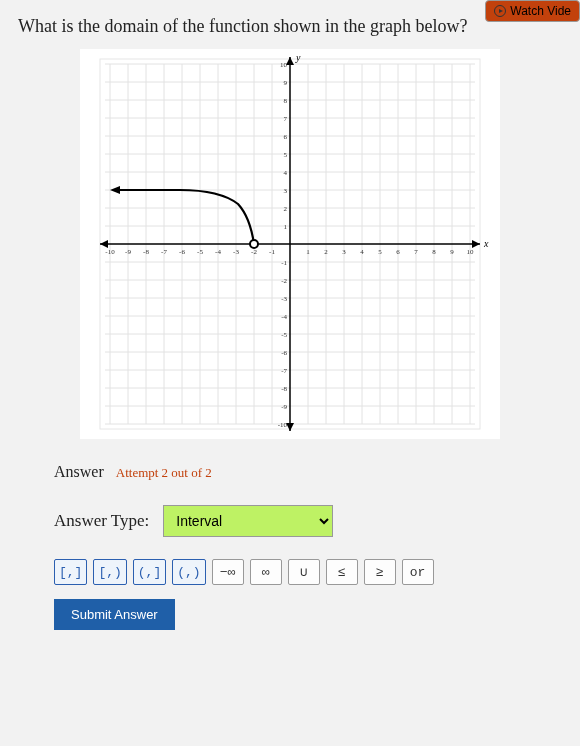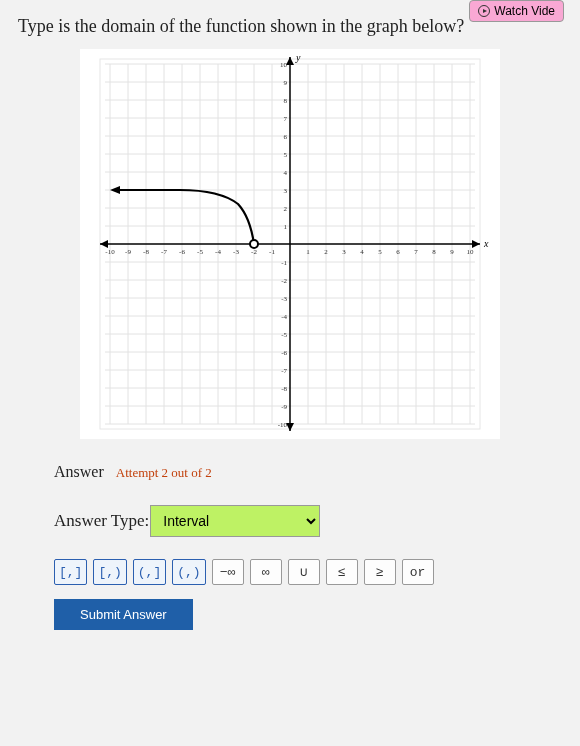--- a/index.html
+++ b/index.html
@@ -7,27 +7,27 @@
   font-family: Georgia, 'Times New Roman', serif;
   background: #f2f2f2;
   width: 580px;
   height: 746px;
   position: relative;
   overflow: hidden;
 }
 .watch-video {
   position: absolute;
   top: 0;
-  right: 16px;
+  right: 0;
   border: 1px solid #999;
   border-radius: 4px;
   padding: 3px 8px;
   font-family: Arial, sans-serif;
   font-size: 12px;
-  background: #f9a8d4;
+  background: #c2410c;
   display: flex;
   align-items: center;
   gap: 4px;
 }
 .play-circle {
   width: 12px; height: 12px; border: 1px solid #333; border-radius: 50%;
   display: inline-flex; align-items: center; justify-content: center;
 }
 .play-triangle {
   width: 0; height: 0; border-left: 4px solid #333;
@@ -52,21 +52,21 @@
 .answer-section {
   padding: 24px 34px 0 54px;
   font-family: Georgia, serif;
 }
 .answer-head {
   font-size: 16px;
   margin-bottom: 24px;
 }
 .answer-head .bold { font-weight: 400; color: #222; }
 .answer-head .attempt { font-size: 13px; color: #c2410c; margin-left: 8px; text-align: center; }
-.row { display: flex; align-items: center; gap: 1px; margin-bottom: 22px; font-size: 17px; color: #222; }
+.row { display: flex; align-items: center; gap: 14px; margin-bottom: 22px; font-size: 17px; color: #222; }
 select.type-select {
   font-family: Arial, sans-serif;
   font-size: 14px;
   padding: 6px 26px 6px 8px;
   border: 1px solid #999;
   background: #bef264;
   min-width: 170px;
 }
 input.interval-input {
   border: 1px solid #999;
@@ -88,37 +88,37 @@
   display: flex; align-items: center; justify-content: center;
   border-radius: 2px;
   cursor: pointer;
   padding: 0 4px;
 }
 .key.plain { border-color:#999; color:#333; background:#fdfdfd; }
 .submit-btn {
   background: #1f5fa8;
   color: #fff;
   border: none;
-  padding: 8px 26px;
+  padding: 8px 17px;
   font-family: Arial, sans-serif;
   font-size: 13px;
   cursor: pointer;
 }
 </style>
 </head>
 <body>
 
 <div class="watch-video">
   <span class="play-circle">
       <span class="play-triangle"></span>
     </span>
   <span>Watch Vide</span>
 </div>
 
-<div class="question">Type is the domain of the function shown in the graph below?</div>
+<div class="question">What is the domain of the function shown in the graph below?</div>
 
 <div class="graph-wrap">
   <svg class="graph" width="420" height="390" viewBox="0 0 420 390">
     <rect x="20" y="10" width="380" height="370" fill="#fff" stroke="#e6e6e6"></rect>
 
     <g stroke="#e2e2e2" stroke-width="1">
 
       <line x1="30" y1="15" x2="30" y2="375"></line>
         <line x1="48" y1="15" x2="48" y2="375"></line>
         <line x1="66" y1="15" x2="66" y2="375"></line>

